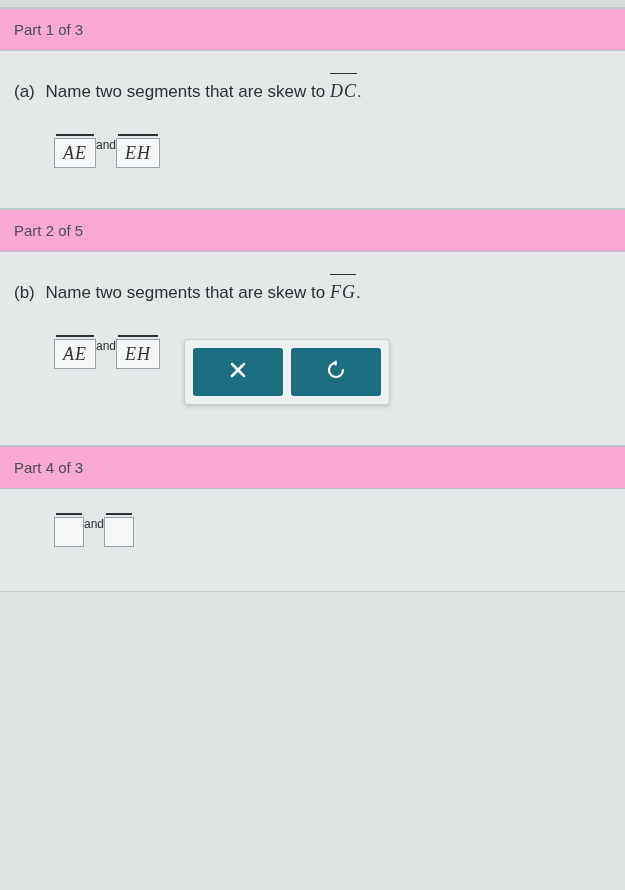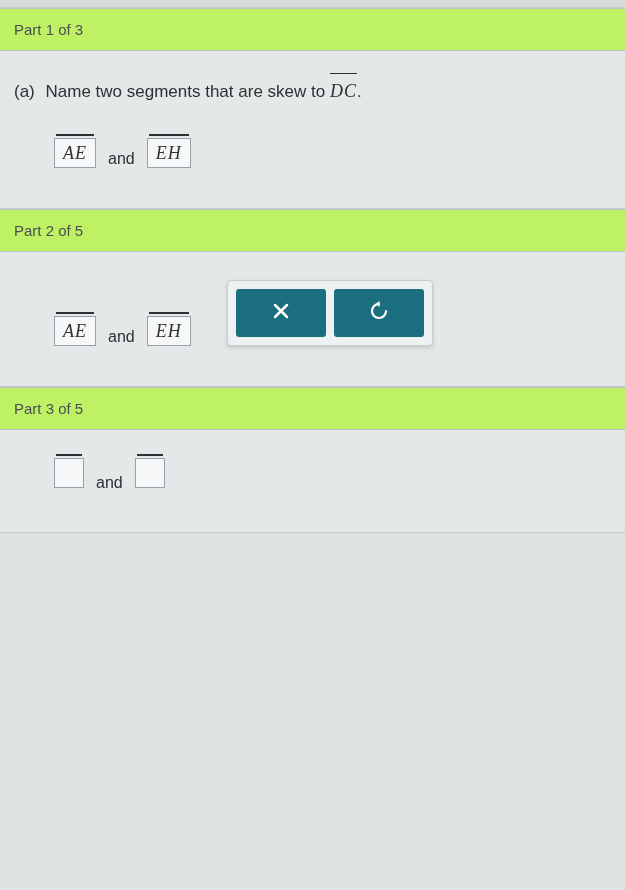--- a/index.html
+++ b/index.html
@@ -6,21 +6,21 @@
   body {
     margin: 0;
     padding: 0;
     width: 625px;
     height: 890px;
     font-family: Arial, Helvetica, sans-serif;
     background: #dfe3e4;
     color: #333;
   }
   .part-header {
-    background: #bef264;
+    background: #f9a8d4;
     border-top: 1px solid #bcc2c5;
     border-bottom: 1px solid #bcc2c5;
     padding: 12px 14px;
     font-size: 15px;
     color: #4a4f52;
   }
   .part-body {
     padding: 28px 14px 40px 14px;
     background: #e4e8e9;
     border-bottom: 1px solid #c5cacc;
@@ -37,22 +37,21 @@
   .overline {
     border-top: 1.5px solid #2c3133;
     padding-top: 7px;
     font-style: italic;
     font-family: 'Times New Roman', serif;
     font-size: 18px;
     letter-spacing: 1px;
   }
   .answer-row {
     display: flex;
-    align-items: flex-end;
-    gap: 12px;
+    align-items: flex-start;
     padding-left: 40px;
     position: relative;
   }
   .answer-box {
     display: inline-block;
     border: 1px solid #9aa1a4;
     background: #f5f7f8;
     padding: 4px 8px;
     min-width: 28px;
     min-height: 28px;
@@ -70,21 +69,21 @@
   .answer-box-wrap::before {
     content: '';
     position: absolute;
     top: -4px;
     left: 2px;
     right: 2px;
     height: 1.5px;
     background: #2c3133;
   }
   .and-text {
-    font-size: 16px;
+    font-size: 12px;
     color: #2c3133;
   }
   .feedback-buttons {
     display: inline-flex;
     gap: 8px;
     padding: 8px;
     background: #eef1f2;
     border: 1px solid #c8cdd0;
     border-radius: 4px;
     margin-left: 24px;
@@ -133,20 +132,24 @@
     <span class="answer-box-wrap">
       <span class="answer-box">EH</span>
     </span>
   </div>
 </div>
 
 <div class="part-header">
   <span>Part 2 of 5</span>
 </div>
 <div class="part-body">
+  <div class="question">
+    <span class="label">(b)</span>
+    <span>Name two segments that are skew to </span><span class="overline">FG</span><span>.</span>
+  </div>
   <div class="answer-row">
     <span class="answer-box-wrap">
       <span class="answer-box">AE</span>
     </span>
     <span class="and-text">and</span>
     <span class="answer-box-wrap">
       <span class="answer-box">EH</span>
     </span>
     <span class="feedback-buttons">
       <button class="fb-btn">
@@ -162,21 +165,21 @@
               <path d="M10 3 A7 7 0 1 0 17 10" stroke="#fff" stroke-width="2.2" fill="none" stroke-linecap="round"></path>
               <path d="M10 0 L10 6 L6 3 Z" fill="#fff" transform="translate(0.5,0)"></path>
             </svg>
         </span>
       </button>
     </span>
   </div>
 </div>
 
 <div class="part-header">
-  <span>Part 3 of 5</span>
+  <span>Part 4 of 3</span>
 </div>
 <div class="part-body">
   <div class="answer-row">
     <span class="answer-box-wrap">
       <span class="empty-box"></span>
     </span>
     <span class="and-text">and</span>
     <span class="answer-box-wrap">
       <span class="empty-box"></span>
     </span>

